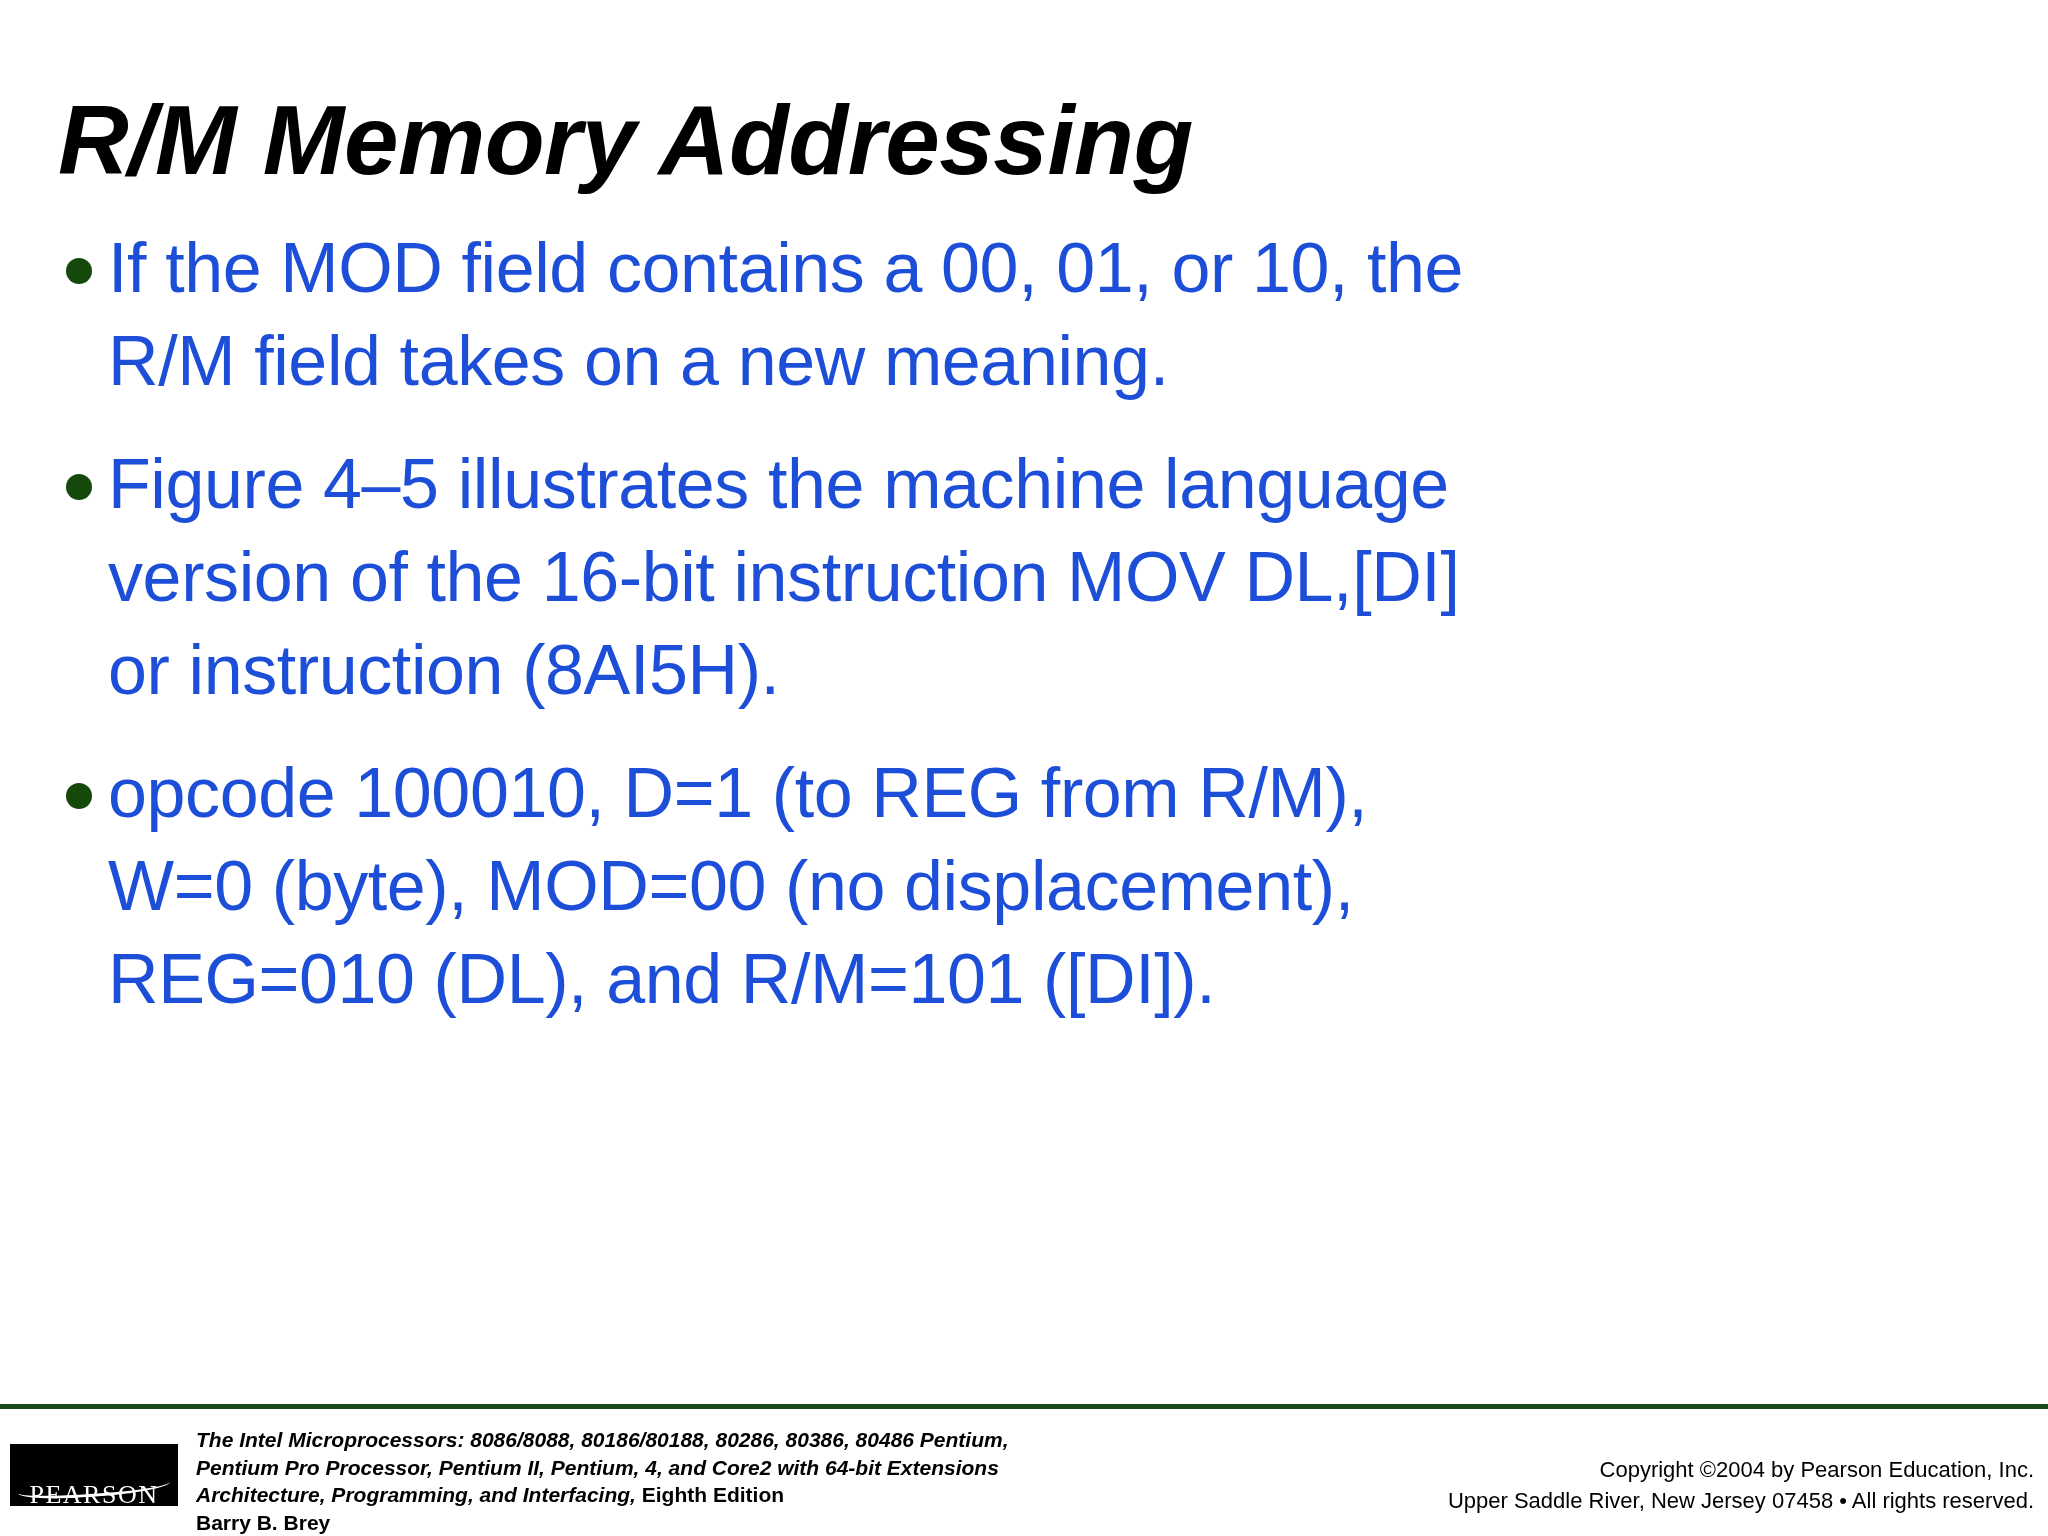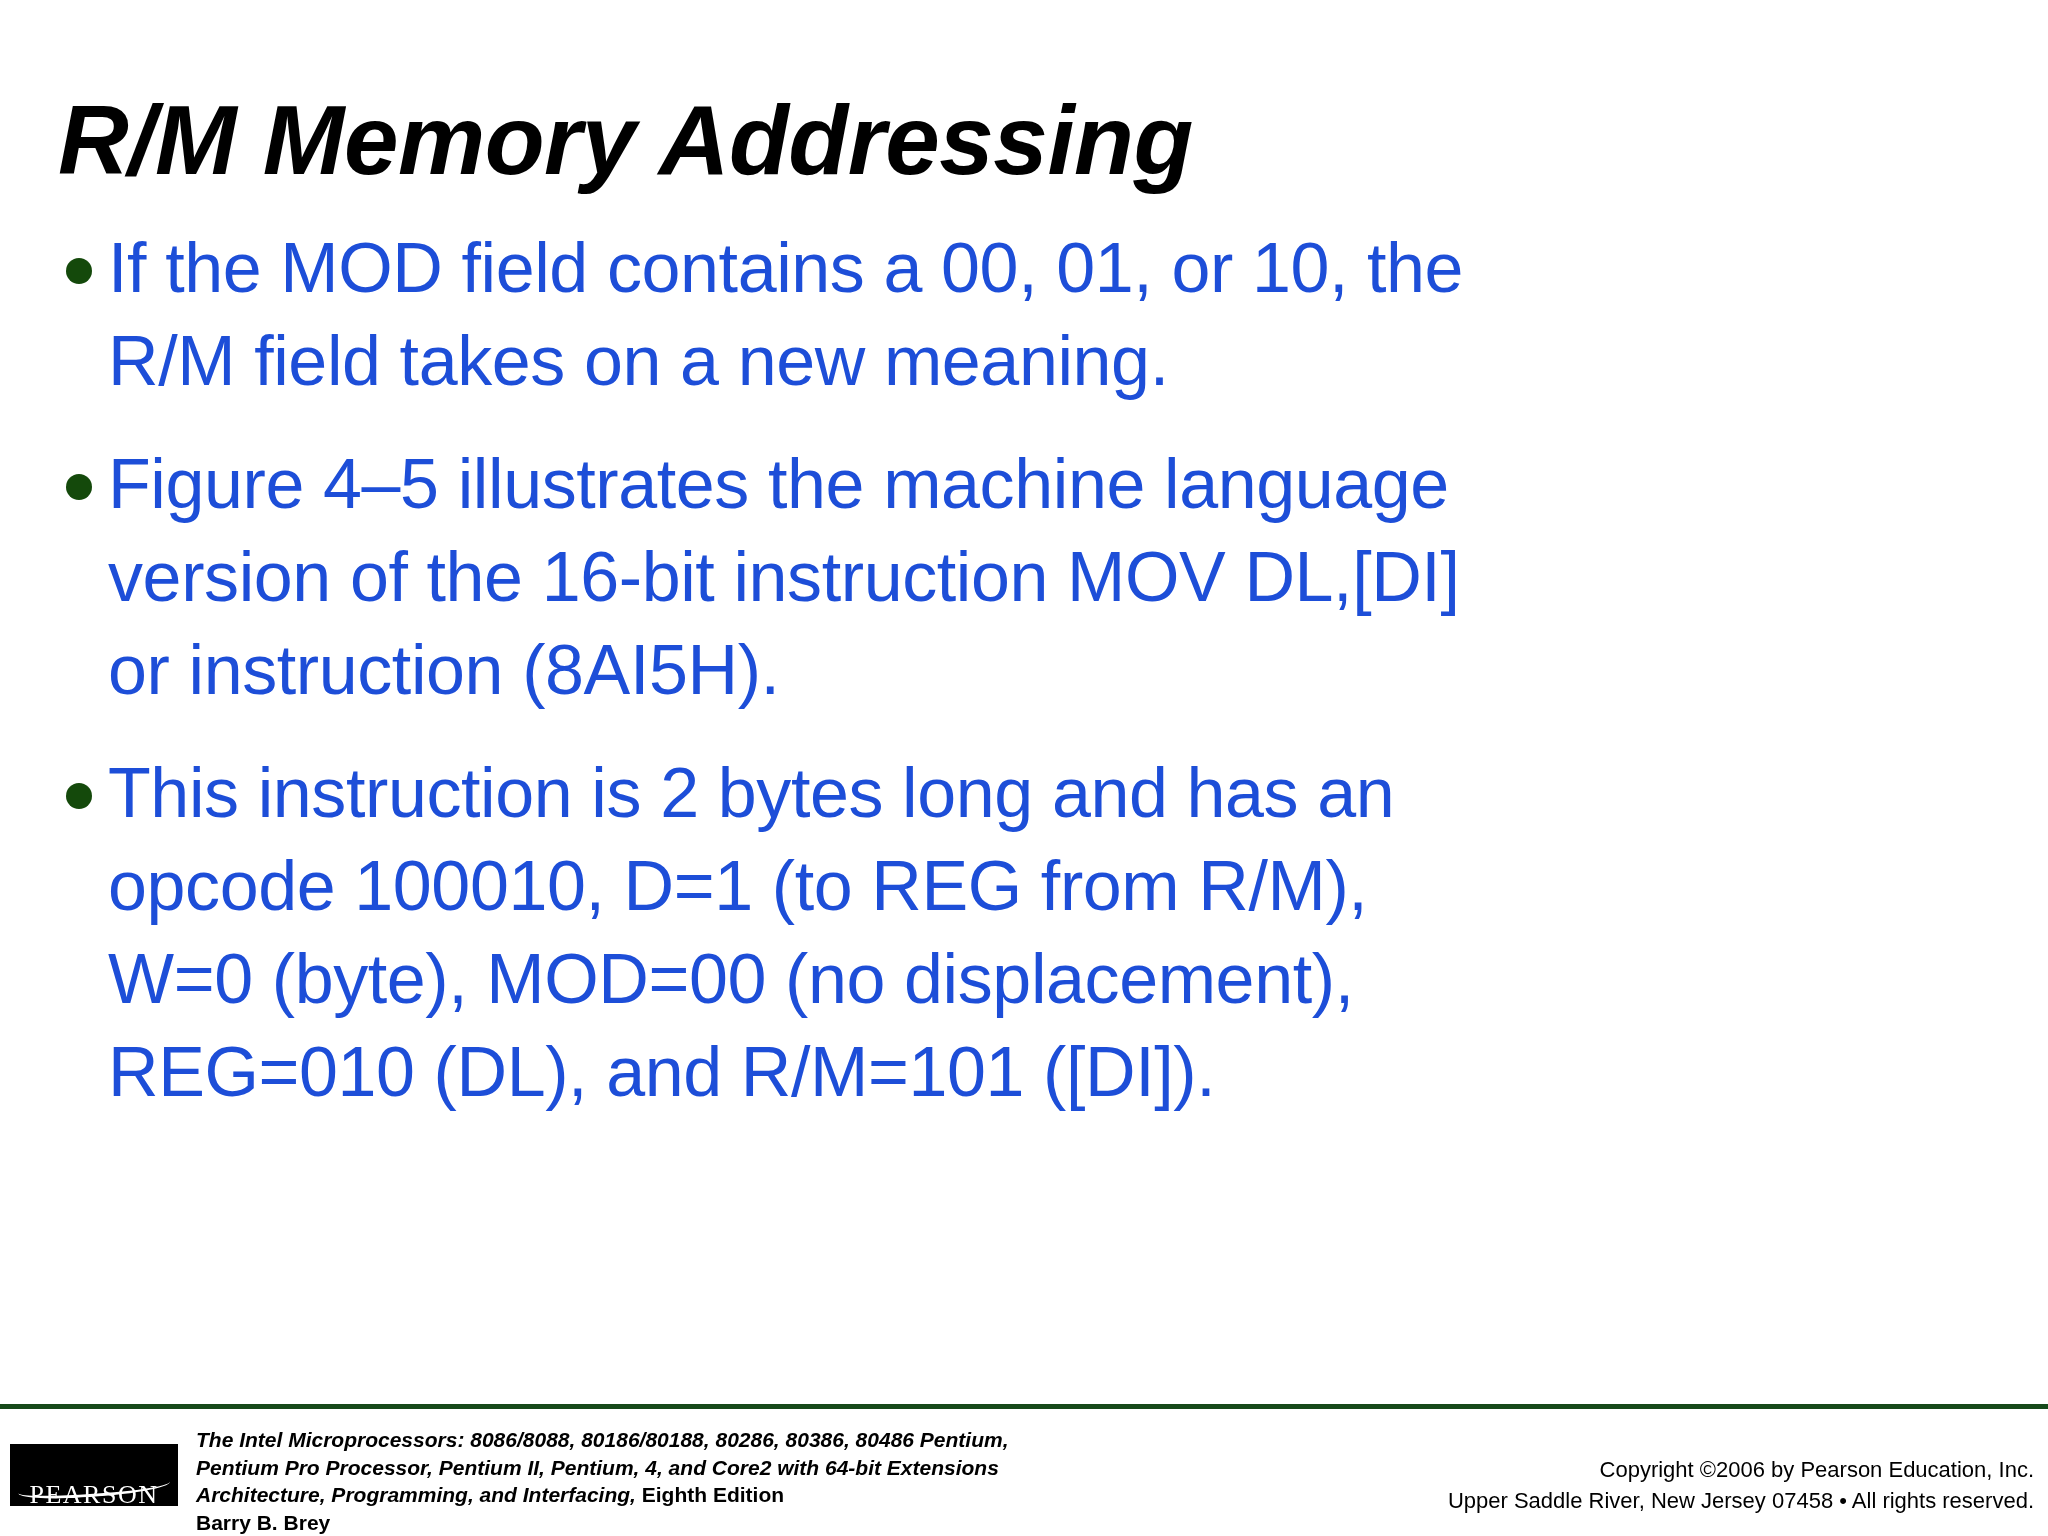--- a/index.html
+++ b/index.html
@@ -208,21 +208,20 @@
         <span class="ln">version of the 16-bit instruction MOV DL,[DI]</span>
         <span class="ln">or instruction (8AI5H).</span>
       </div>
     </div>
 
     <div class="bullet-row">
       <div class="bullet-marker">
         <span class="bullet-dot"></span>
       </div>
       <div class="bullet-text">
-        <span class="ln">This instruction is 2 bytes long and has an</span>
         <span class="ln">opcode 100010, D=1 (to REG from R/M),</span>
         <span class="ln">W=0 (byte),  MOD=00 (no displacement),</span>
         <span class="ln">REG=010 (DL), and R/M=101 ([DI]).</span>
       </div>
     </div>
 
   </div>
 
   <div class="footer-rule"></div>
 
@@ -234,19 +233,19 @@
     </div>
 
     <div class="citation">
       <span class="cl ital-bold">The Intel Microprocessors: 8086/8088, 80186/80188, 80286, 80386, 80486 Pentium,</span>
       <span class="cl ital-bold">Pentium Pro Processor, Pentium II, Pentium, 4, and Core2 with 64-bit Extensions</span>
       <span class="cl"><span class="ital-bold">Architecture, Programming, and Interfacing,</span><span class="reg"> Eighth Edition</span></span>
       <span class="cl reg">Barry B. Brey</span>
     </div>
 
     <div class="copyright">
-      <span class="cr">Copyright ©2006 by Pearson Education, Inc.</span>
+      <span class="cr">Copyright ©2004 by Pearson Education, Inc.</span>
       <span class="cr">Upper Saddle River, New Jersey 07458 • All rights reserved.</span>
     </div>
 
   </div>
 
 </div>
 
 </body></html>

